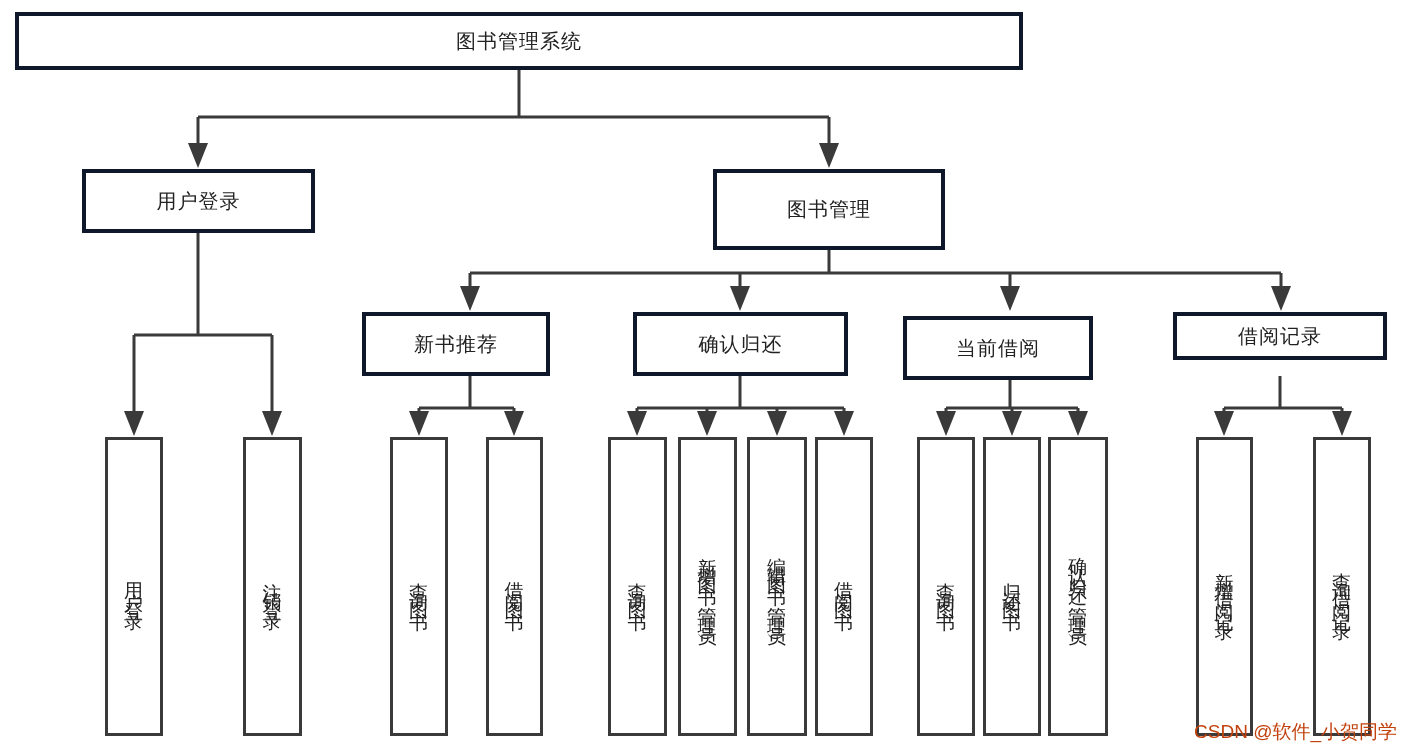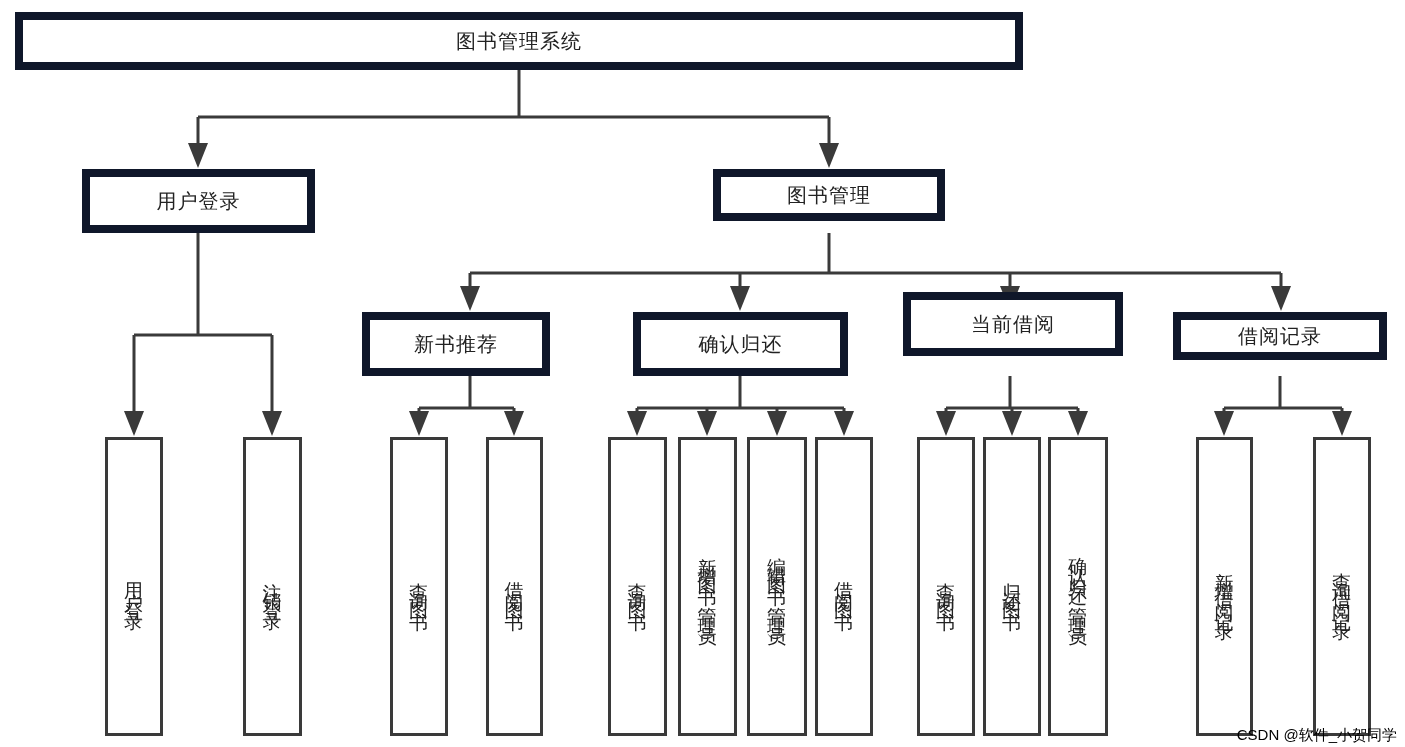--- a/index.html
+++ b/index.html
@@ -15,21 +15,21 @@
   #connectors {
     position: absolute;
     left: 0; top: 0;
     width: 1405px; height: 747px;
     z-index: 1;
   }
   .node {
     position: absolute;
     box-sizing: border-box;
     background: #ffffff;
-    border: 8px solid #0f172a;
+    border: 4px solid #0f172a;
     display: flex;
     align-items: center;
     justify-content: center;
     z-index: 2;
     text-align: right;
   }
   .node .lbl {
     font-size: 20px;
     letter-spacing: 1px;
     white-space: nowrap;
@@ -53,22 +53,22 @@
     font-size: 19px;
     letter-spacing: 10px;
     line-height: 1;
     white-space: nowrap;
   }
   #watermark {
     position: absolute;
     right: 8px;
     bottom: 2px;
     z-index: 5;
-    font-size: 15px;
-    color: #000000;
+    font-size: 19px;
+    color: #c2410c;
     white-space: nowrap;
   }
 </style>
 </head>
 <body>
 
 <div id="canvas">
 
   <svg id="connectors" viewBox="0 0 1405 747" xmlns="http://www.w3.org/2000/svg">
     <defs>
@@ -103,31 +103,31 @@
     <use href="#ah" transform="translate(1342,436)"></use>
   </svg>
 
   <div class="node" style="left:15px; top:12px; width:1008px; height:58px;">
     <span class="lbl">图书管理系统</span>
   </div>
 
   <div class="node" style="left:82px; top:169px; width:233px; height:64px;">
     <span class="lbl">用户登录</span>
   </div>
-  <div class="node" style="left:713px; top:169px; width:232px; height:52px;">
+  <div class="node" style="left:713px; top:169px; width:232px; height:81px;">
     <span class="lbl">图书管理</span>
   </div>
 
   <div class="node" style="left:362px; top:312px; width:188px; height:64px;">
     <span class="lbl">新书推荐</span>
   </div>
   <div class="node" style="left:633px; top:312px; width:215px; height:64px;">
     <span class="lbl">确认归还</span>
   </div>
-  <div class="node" style="left:903px; top:292px; width:220px; height:64px;">
+  <div class="node" style="left:903px; top:316px; width:190px; height:64px;">
     <span class="lbl">当前借阅</span>
   </div>
   <div class="node" style="left:1173px; top:312px; width:214px; height:48px;font-family:Liberation Serif, serif;">
     <span class="lbl">借阅记录</span>
   </div>
 
   <div class="leaf" style="left:105px; width:58px;">
     <span class="vlbl">用户登录</span>
   </div>
   <div class="leaf" style="left:243px; width:59px;">

